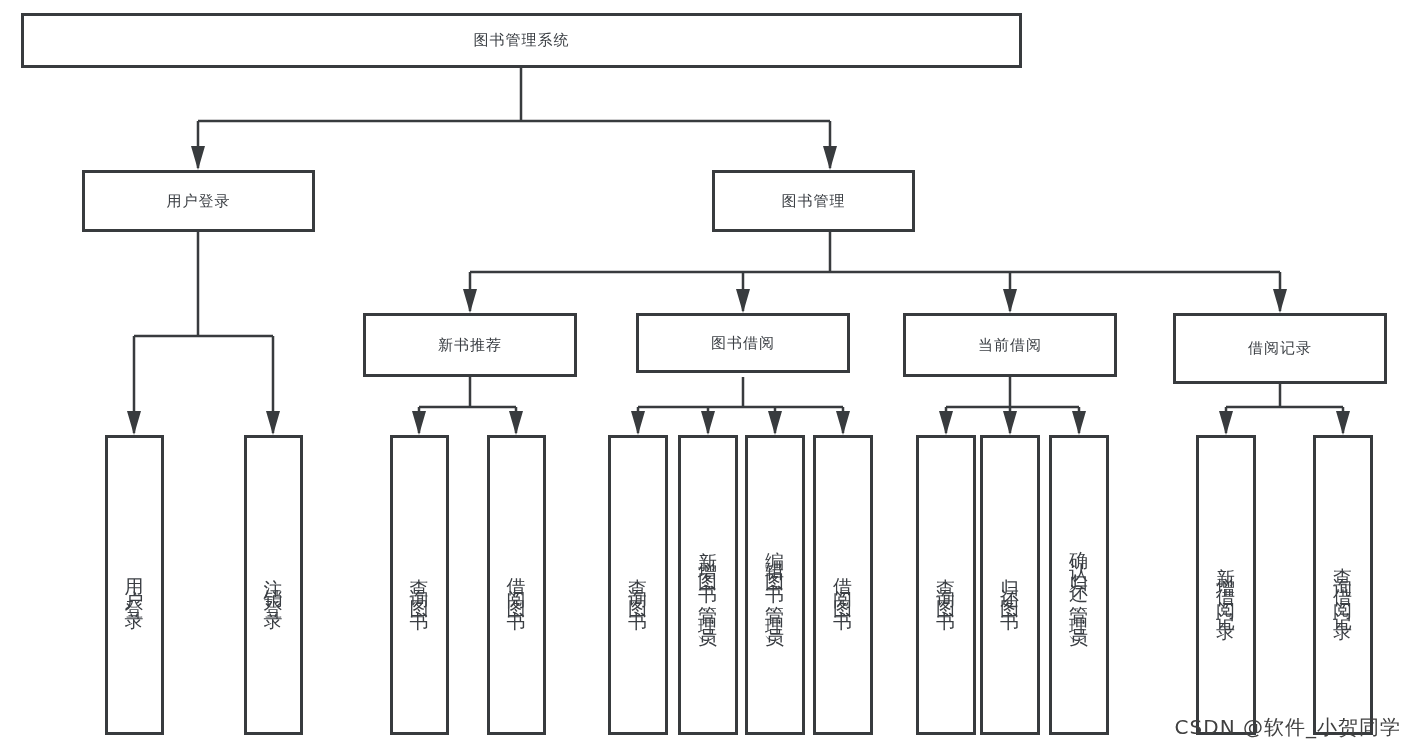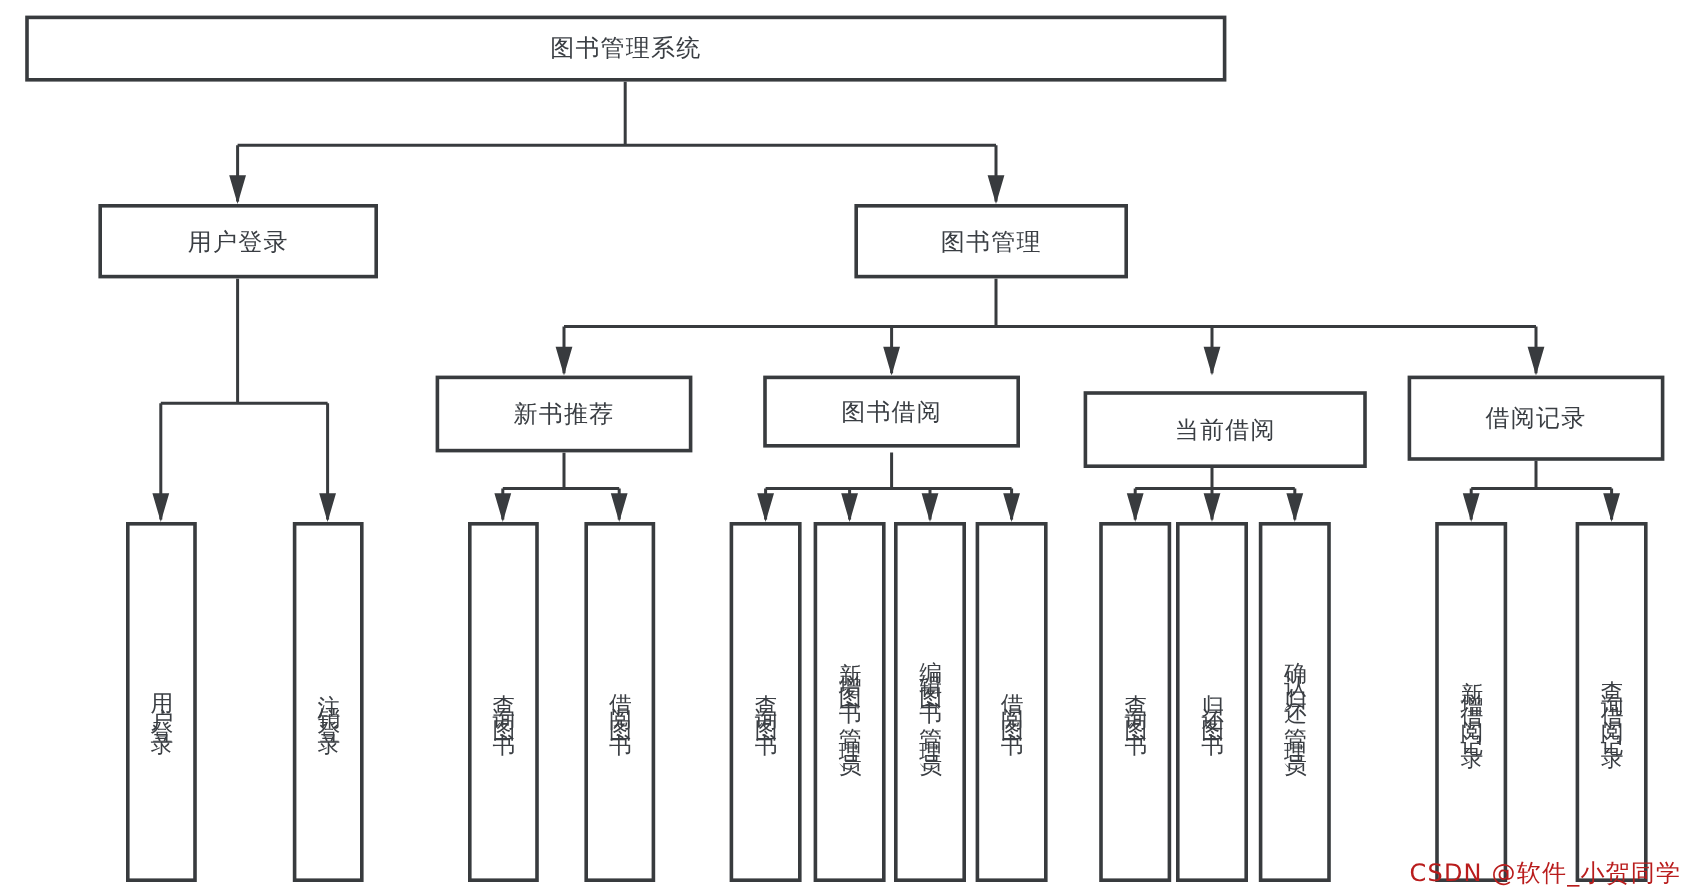--- a/index.html
+++ b/index.html
@@ -6,30 +6,30 @@
   body{
     width:1405px;height:747px;position:relative;background:#ffffff;
     font-family:"DejaVu Sans","Liberation Sans",sans-serif;
     overflow:hidden;
   }
   .wires{position:absolute;left:0;top:0;z-index:1;}
   .node{
     position:absolute;box-sizing:border-box;background:#ffffff;
     border:3px solid #383b3e;color:#3a3e43;
     display:flex;align-items:center;justify-content:center;
-    font-size:20px;letter-spacing:1px;z-index:2;
+    font-size:15px;letter-spacing:1px;z-index:2;
     white-space:nowrap;
   }
   .node.v{
     writing-mode:vertical-rl;text-orientation:mixed;
     letter-spacing:11px;font-size:19px;line-height:1;
   }
   .watermark{
     position:absolute;right:4px;bottom:6px;z-index:10;
-    font-size:20px;color:#b91c1c;letter-spacing:1px;
+    font-size:20px;color:#404040;letter-spacing:1px;
   }
 </style>
 </head>
 <body>
 
 <svg class="wires" width="1405" height="747" viewBox="0 0 1405 747">
   <g stroke="#383b3e" stroke-width="2.5" fill="none">
     <path d="M521 68 V121 M198 121 H830 M198 121 V168 M830 121 V168"></path>
     <path d="M198 232 V336 M134 336 H273 M134 336 V433 M273 336 V433"></path>
     <path d="M830 232 V272 M470 272 H1280 M470 272 V311 M743 272 V311 M1010 272 V311 M1280 272 V311"></path>
@@ -56,25 +56,25 @@
     M939 411 L953 411 L946 435 Z
     M1003 411 L1017 411 L1010 435 Z
     M1072 411 L1086 411 L1079 435 Z
     M1219 411 L1233 411 L1226 435 Z
     M1336 411 L1350 411 L1343 435 Z"></path>
 </svg>
 
 <div class="node" style="left:21px;top:13px;width:1001px;height:55px">图书管理系统</div>
 
 <div class="node" style="left:82px;top:170px;width:233px;height:62px">用户登录</div>
-<div class="node" style="left:712px;top:170px;width:228px;height:62px">图书管理</div>
+<div class="node" style="left:712px;top:170px;width:203px;height:62px">图书管理</div>
 
 <div class="node" style="left:363px;top:313px;width:214px;height:64px">新书推荐</div>
 <div class="node" style="left:636px;top:313px;width:214px;height:60px">图书借阅</div>
-<div class="node" style="left:903px;top:326px;width:236px;height:64px">当前借阅</div>
+<div class="node" style="left:903px;top:313px;width:214px;height:64px">当前借阅</div>
 <div class="node" style="left:1173px;top:313px;width:214px;height:71px">借阅记录</div>
 
 <div class="node v" style="left:105px;top:435px;width:59px;height:300px">用户登录</div>
 <div class="node v" style="left:244px;top:435px;width:59px;height:300px">注销登录</div>
 
 <div class="node v" style="left:390px;top:435px;width:59px;height:300px">查询图书</div>
 <div class="node v" style="left:487px;top:435px;width:59px;height:300px">借阅图书</div>
 
 <div class="node v" style="left:608px;top:435px;width:60px;height:300px">查询图书</div>
 <div class="node v" style="left:678px;top:435px;width:60px;height:300px">新增图书（管理员）</div>

